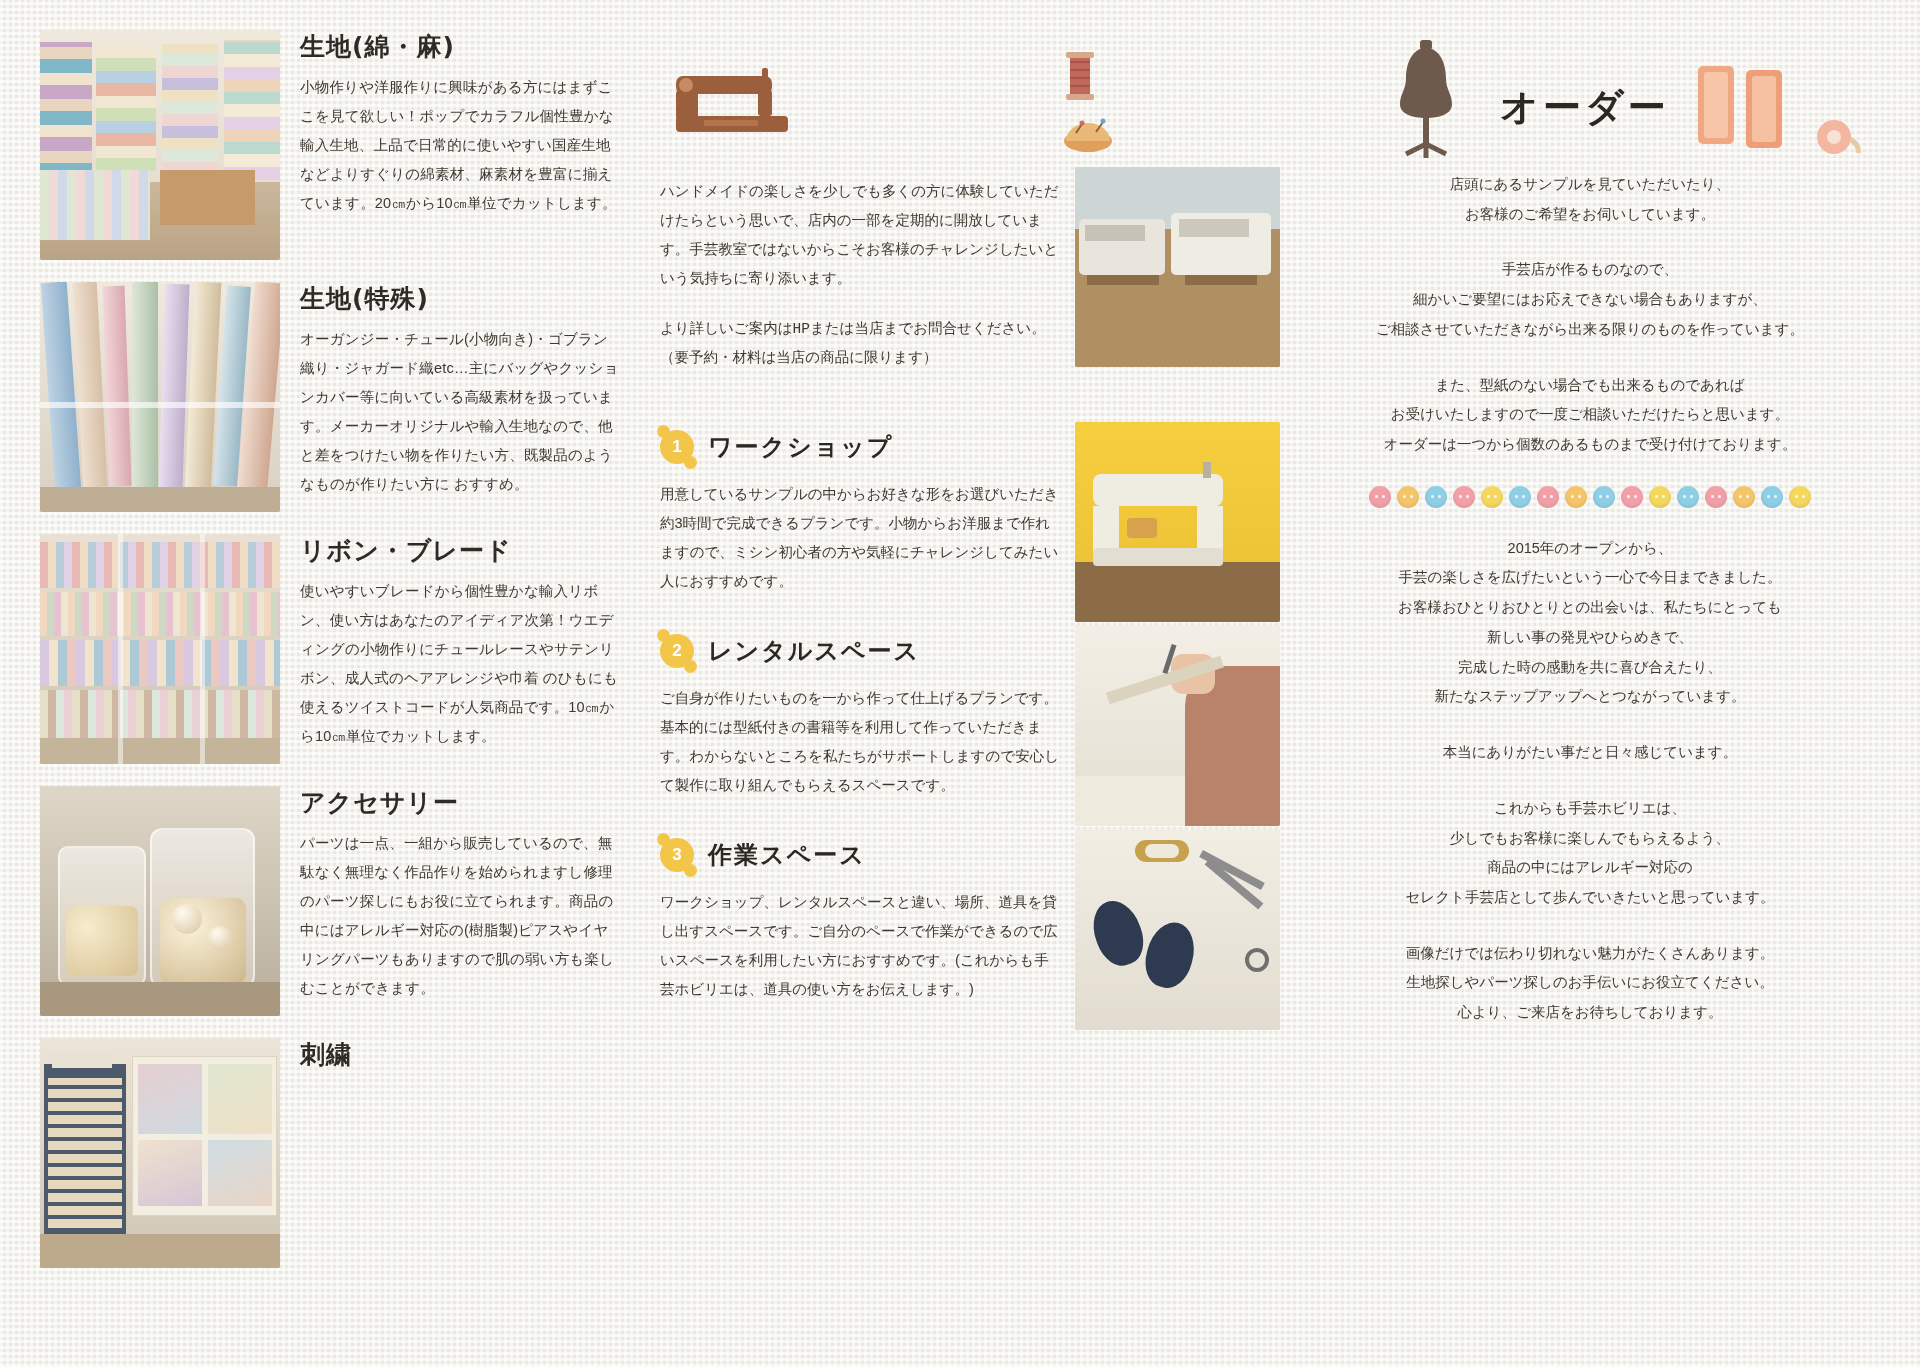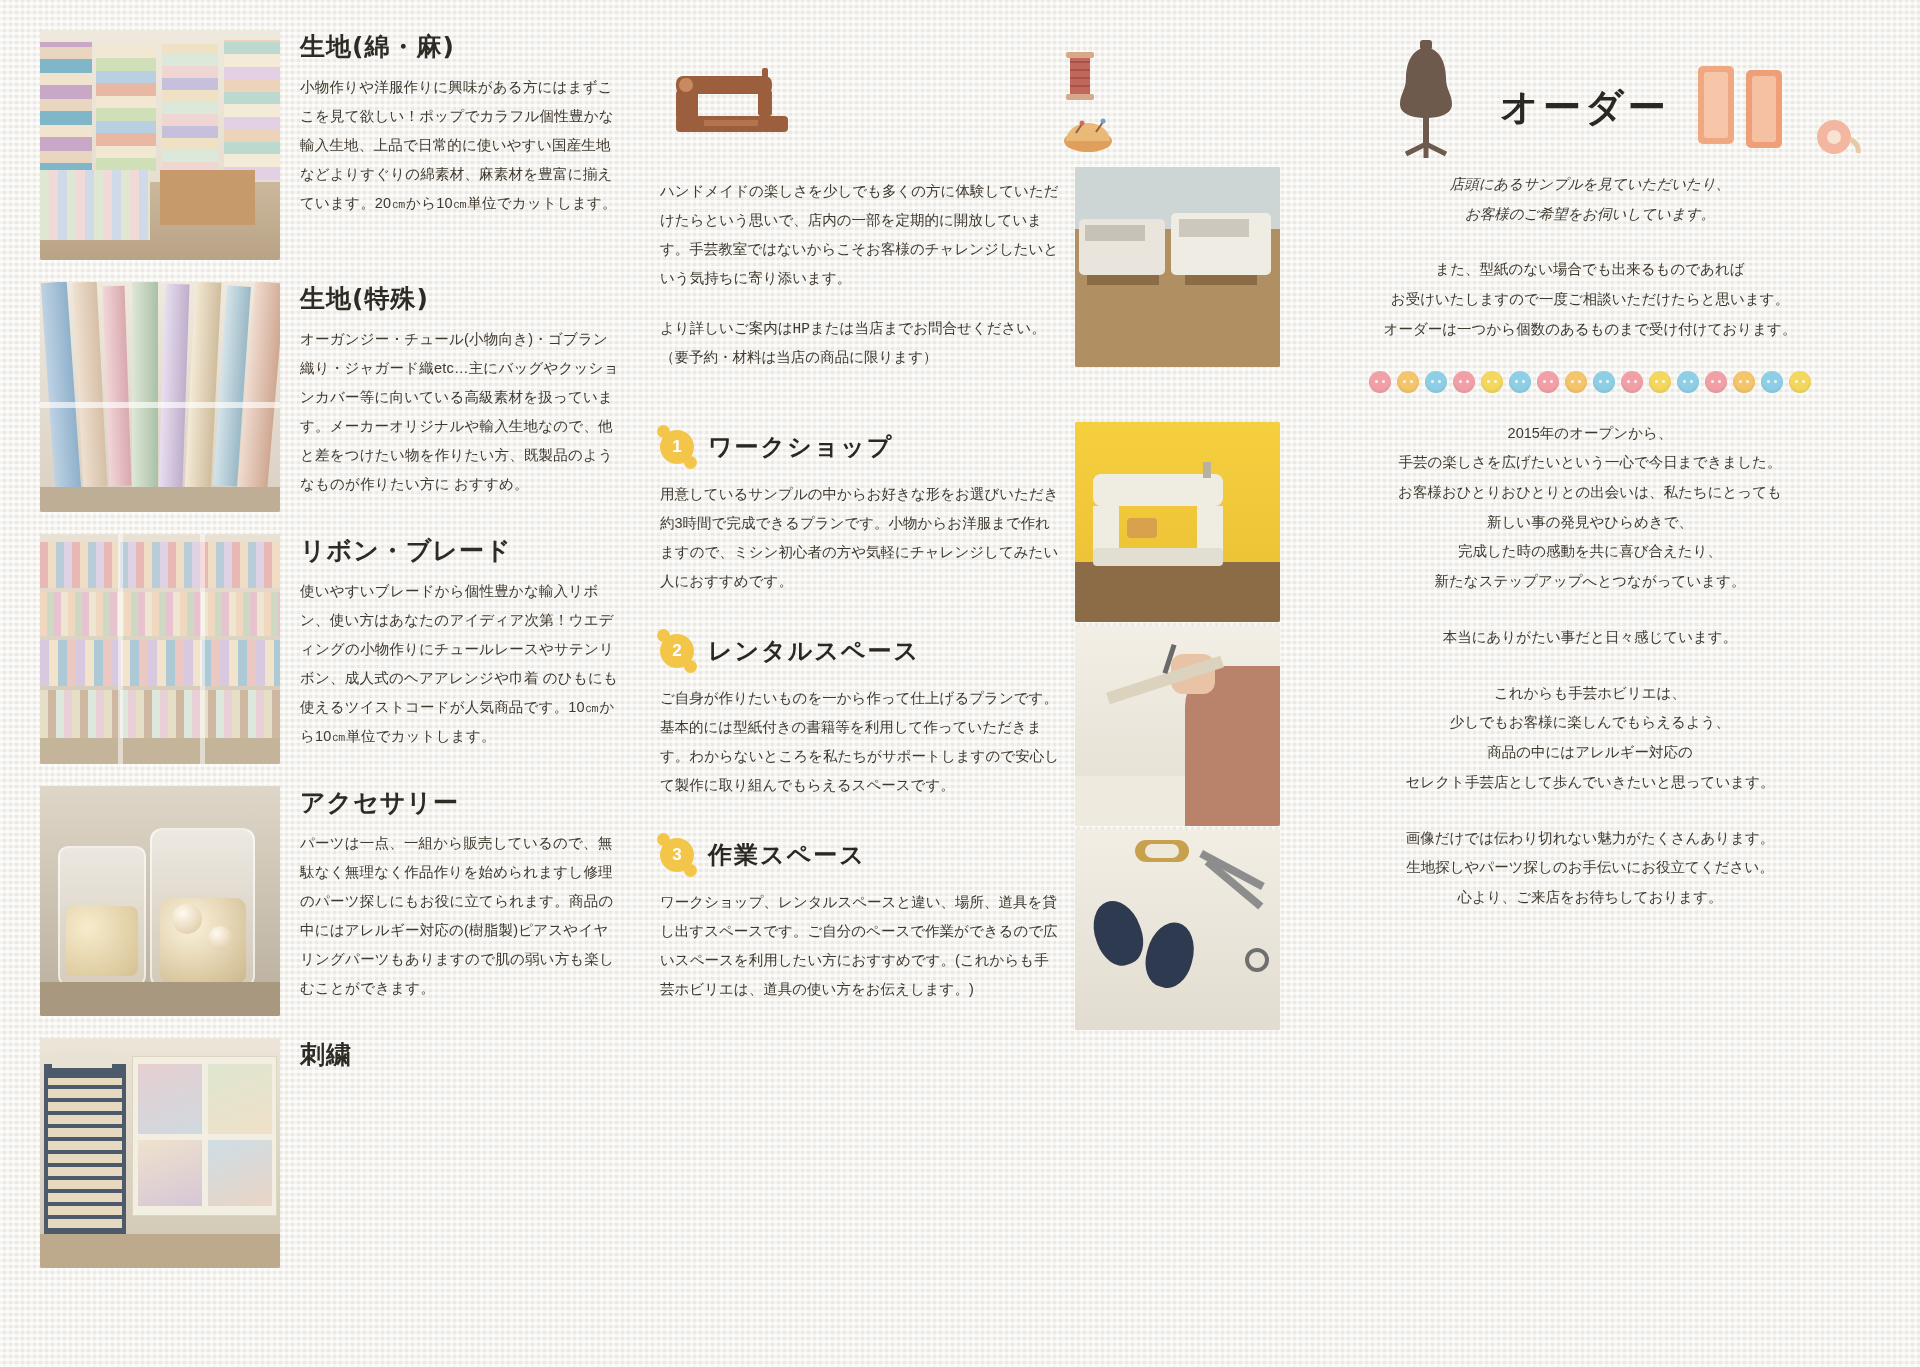--- a/index.html
+++ b/index.html
@@ -382,22 +382,25 @@
       <span class="tape-icon">
         <svg width="52" height="44" viewBox="0 0 52 44">
           <circle cx="24" cy="22" r="17" fill="#f2b6a1"></circle>
           <circle cx="24" cy="22" r="7" fill="#f8e2d4"></circle>
           <path d="M40 24 q10 6 8 14" stroke="#e8c9a6" stroke-width="5" fill="none"></path>
         </svg>
       </span>
       <div class="title">オーダー</div>
     </div>
 
-    <p style="white-space:pre-line;font-style:italic;">店頭にあるサンプルを見ていただいたり、
+    <p style="white-space:pre-line;">店頭にあるサンプルを見ていただいたり、
 お客様のご希望をお伺いしています。</p>
+    <p style="white-space:pre-line;">手芸店が作るものなので、
+細かいご要望にはお応えできない場合もありますが、
+ご相談させていただきながら出来る限りのものを作っています。</p>
     <p style="white-space:pre-line;">また、型紙のない場合でも出来るものであれば
 お受けいたしますので一度ご相談いただけたらと思います。
 オーダーは一つから個数のあるものまで受け付けております。</p>
 
     <div class="button-row" id="btnrow">
         <span class="btn-dot" style="background: rgb(242, 160, 168);"></span>
         <span class="btn-dot" style="background: rgb(244, 197, 107);"></span>
         <span class="btn-dot" style="background: rgb(143, 207, 230);"></span>
         <span class="btn-dot" style="background: rgb(242, 160, 168);"></span>
         <span class="btn-dot" style="background: rgb(244, 215, 94);"></span>

